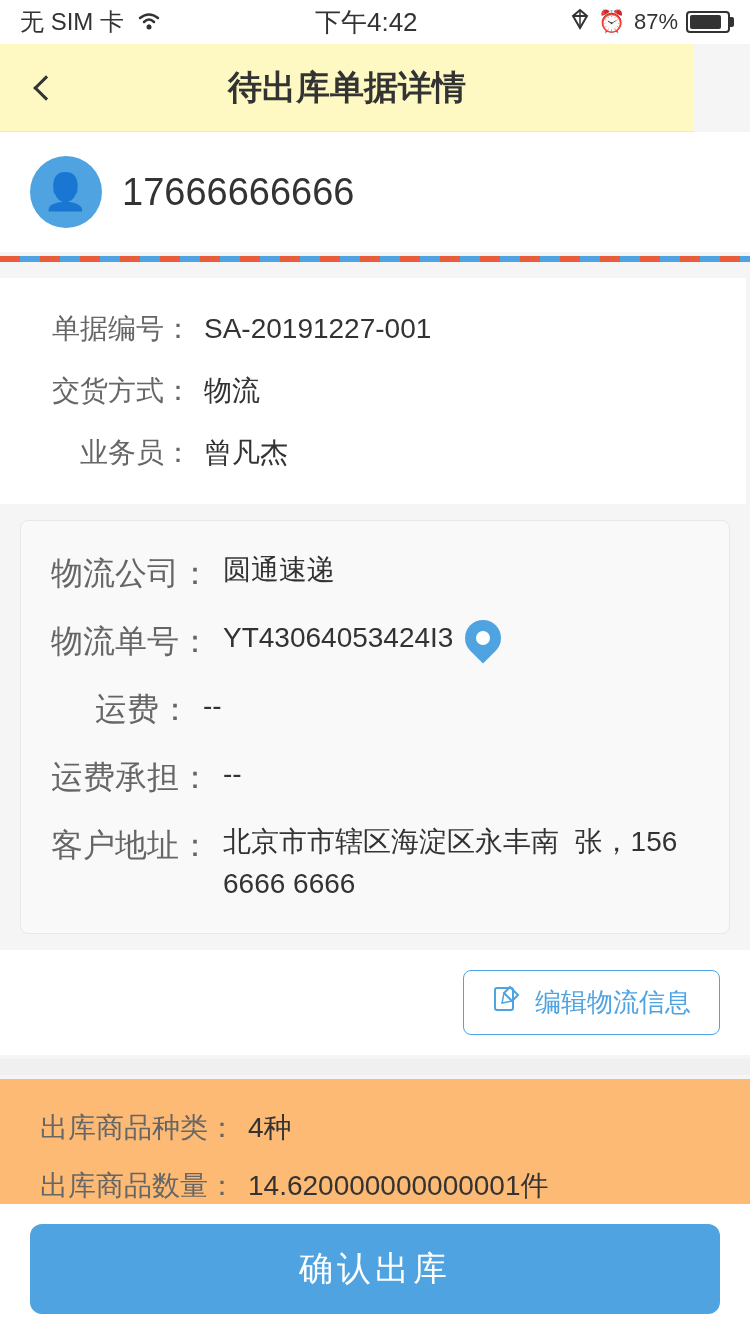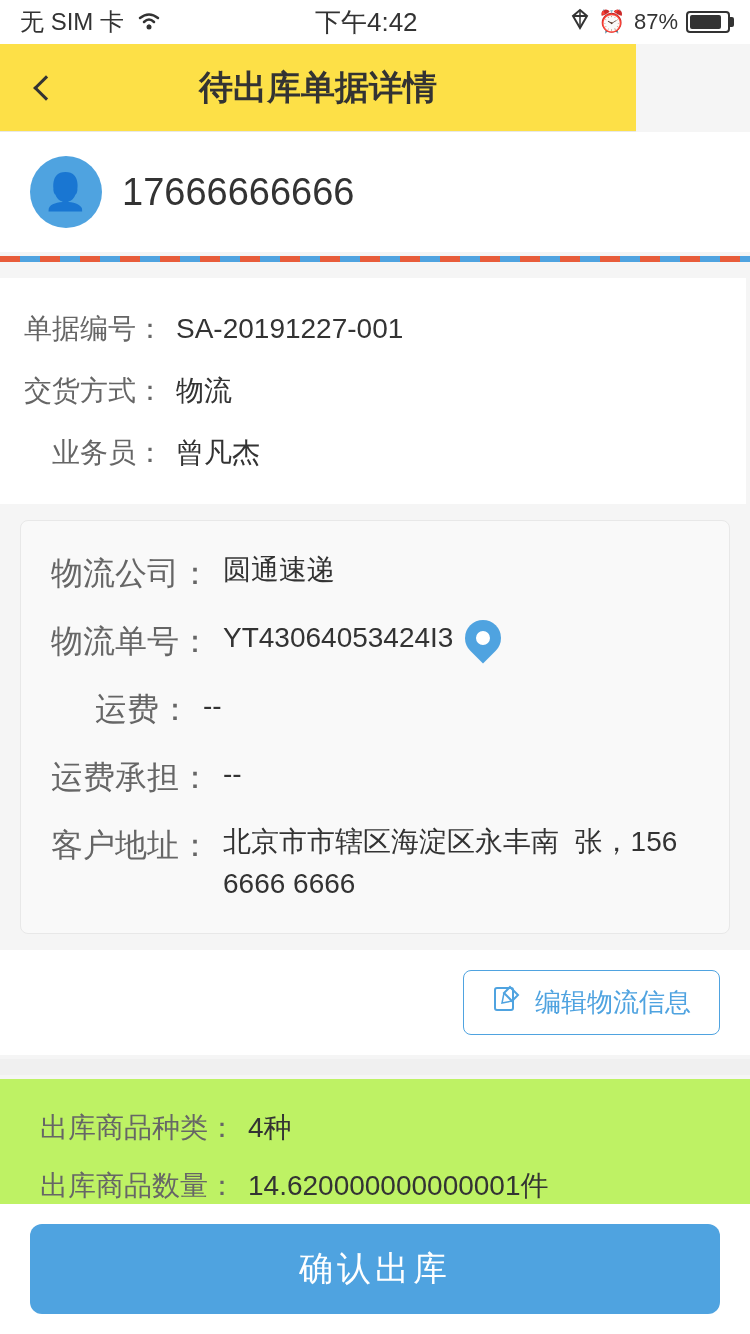--- a/index.html
+++ b/index.html
@@ -60,23 +60,23 @@
     }
     .battery-fill {
       width: 85%;
       height: 100%;
       background: #333;
       border-radius: 2px;
     }
 
     
     .nav-bar {
-      width: 636px;
+      width: 694px;
       height: 88px;
-      background: #fde047;
+      background: #fef9c3;
       display: flex;
       align-items: center;
       justify-content: center;
       position: relative;
       border-bottom: 1px solid #e8e8e8;
     }
     .nav-back {
       position: absolute;
       left: 24px;
       width: 44px;
@@ -136,21 +136,21 @@
         to right,
         #e85c3a 0px, #e85c3a 20px,
         #4fa3e0 20px, #4fa3e0 40px
       );
     }
 
     
     .info-card {
       background: #fff;
       margin: 16px 4px 0 0;
-      padding: 30px 24px;
+      padding: 30px 52px;
     }
     .info-row {
       display: flex;
       align-items: flex-start;
       margin-bottom: 20px;
       line-height: 1.5;
     }
     .info-row:last-child {
       margin-bottom: 0;
     }
@@ -245,21 +245,21 @@
     }
 
     
     .section-divider {
       height: 16px;
       background: #f0f0f0;
     }
 
     
     .summary-card {
-      background: #bef264;
+      background: #fdba74;
       padding: 30px 40px;
       margin-top: 4px;
     }
     .summary-row {
       display: flex;
       align-items: center;
       margin-bottom: 20px;
     }
     .summary-row:last-child {
       margin-bottom: 0;

